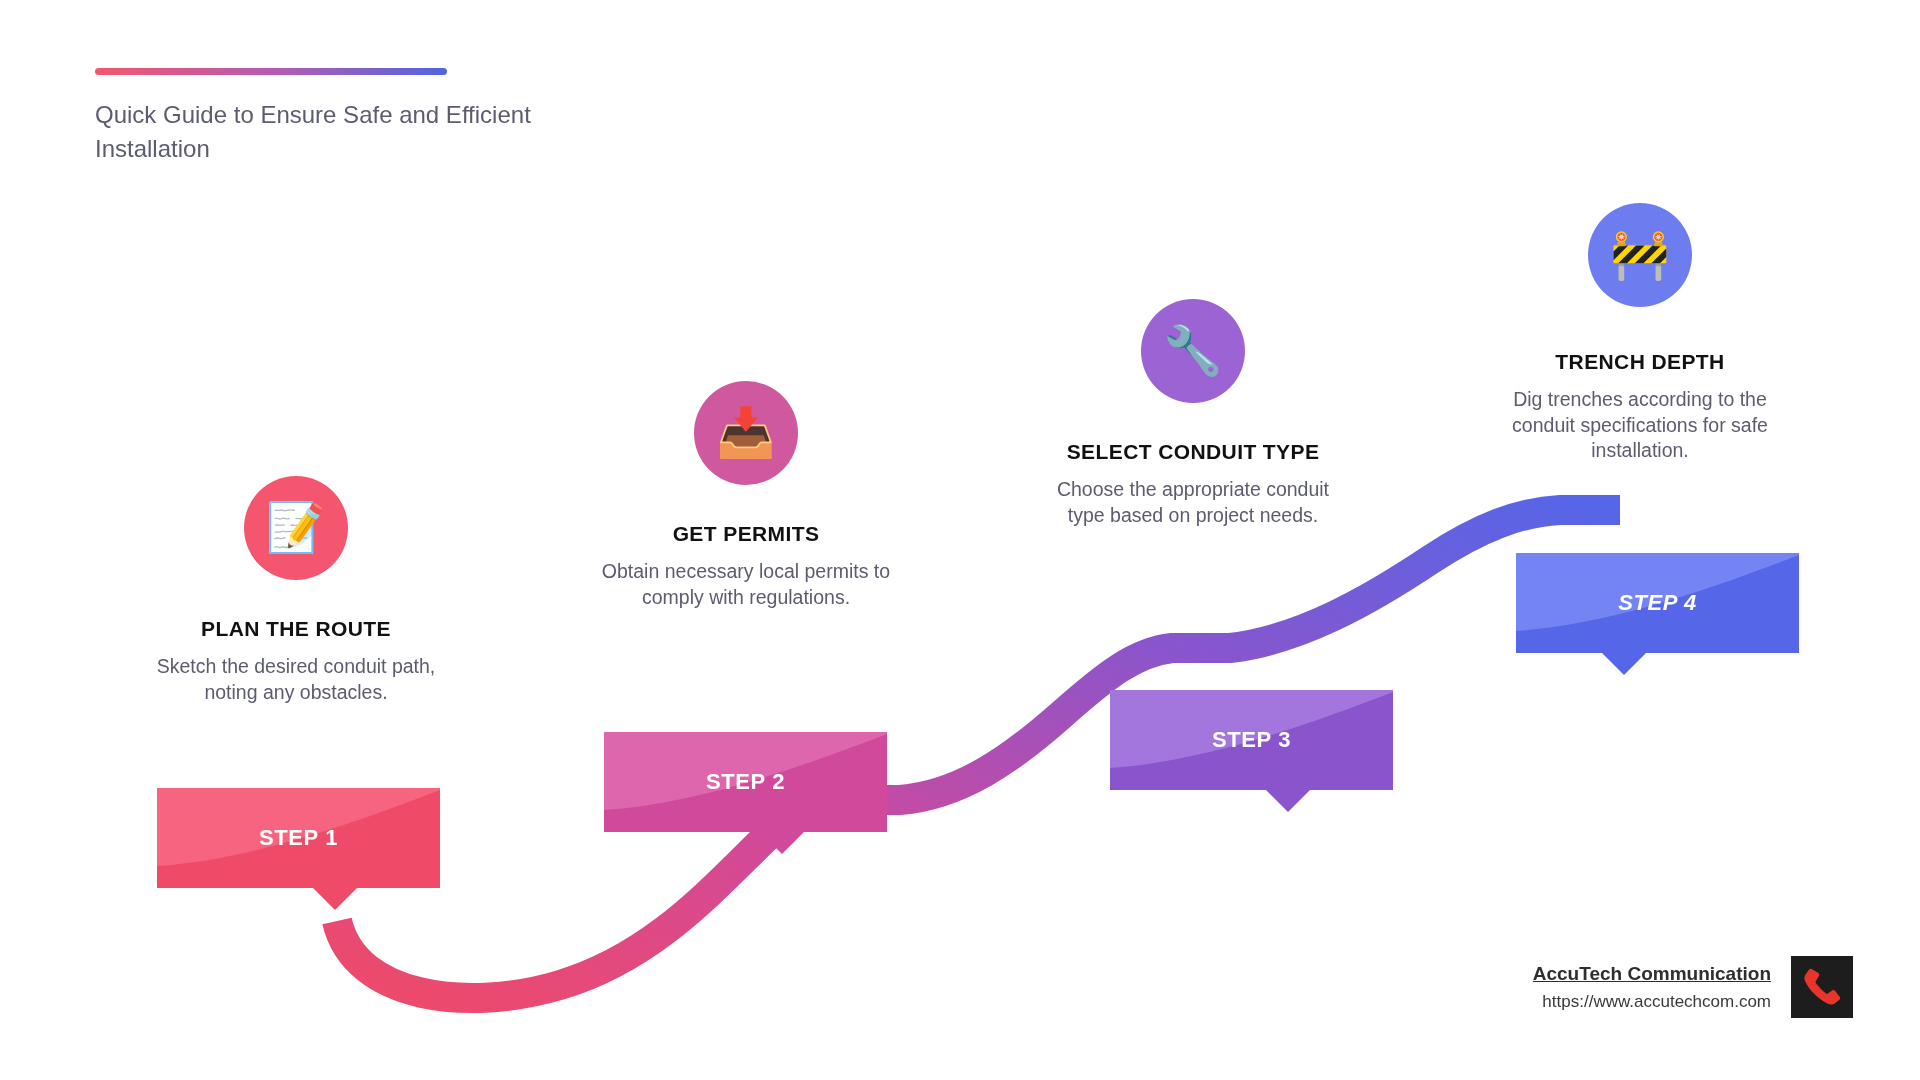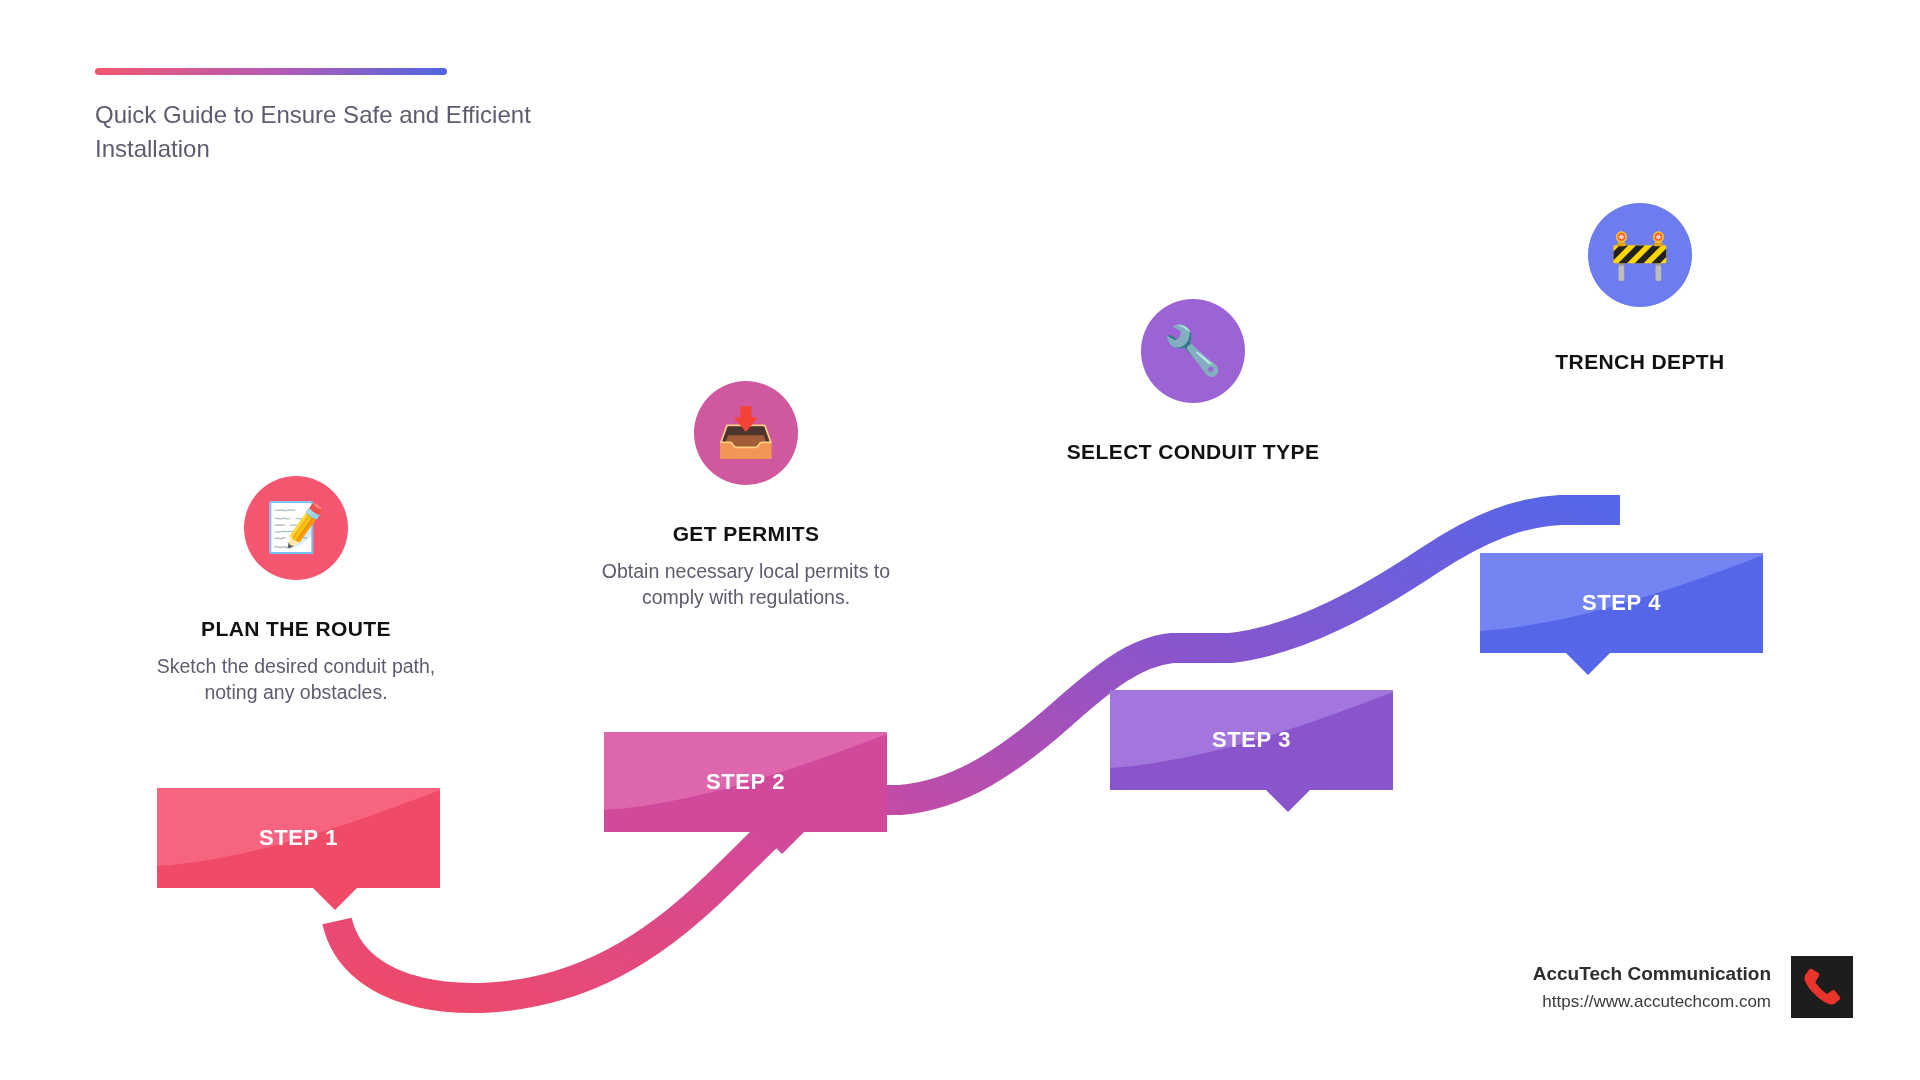--- a/index.html
+++ b/index.html
@@ -135,20 +135,21 @@
     gap: 20px;
   }
   #footer-text {
     text-align: right;
   }
   #brand-name {
     font-size: 19px;
     font-weight: bold;
     color: #2e2e2e;
     margin-bottom: 7px;
+    text-decoration: underline;
   }
   #brand-url {
     font-size: 17px;
     color: #3a3a3a;
   }
   #brand-logo {
     width: 62px;
     height: 62px;
     background: #1d1d1d;
     display: flex;
@@ -237,20 +238,21 @@
     </svg>
     <div class="banner-label">STEP 2</div>
   </div>
 
   <div class="step" style="left:0; top:0;">
     <div class="icon-circle" style="left:1141px; top:299px; background:#9c63d4;">
       <span>🔧</span>
     </div>
     <div class="step-text" style="left:1040px; top:440px; width:306px;">
       <p class="step-title">SELECT CONDUIT TYPE</p>
+      <p class="step-desc">Choose the appropriate conduit type based on project needs.</p>
     </div>
   </div>
 
   <div class="banner" style="left:1110px; top:648px;margin-top:42px;">
     <svg viewBox="0 0 283 122" preserveAspectRatio="none">
       <defs>
         <clipPath id="clip3">
           <path d="M 0 0 L 283 0 L 283 100 L 200 100 L 178 122 L 156 100 L 0 100 Z"></path>
         </clipPath>
       </defs>
@@ -261,24 +263,25 @@
     </svg>
     <div class="banner-label">STEP 3</div>
   </div>
 
   <div class="step" style="left:0; top:0;">
     <div class="icon-circle" style="left:1588px; top:203px; background:#6d7df0;">
       <span>🚧</span>
     </div>
     <div class="step-text" style="left:1490px; top:350px; width:300px;">
       <p class="step-title">TRENCH DEPTH</p>
-    </div>
-  </div>
-
-  <div class="banner" style="left:1480px; top:553px;">
+      <p class="step-desc">Dig trenches according to the conduit specifications for safe installation.</p>
+    </div>
+  </div>
+
+  <div class="banner" style="left:1516px; top:553px;font-style:italic;">
     <svg viewBox="0 0 283 122" preserveAspectRatio="none">
       <defs>
         <clipPath id="clip4">
           <path d="M 0 0 L 283 0 L 283 100 L 130 100 L 108 122 L 86 100 L 0 100 Z"></path>
         </clipPath>
       </defs>
       <g clip-path="url(#clip4)">
         <rect x="0" y="0" width="283" height="122" fill="#5566e8"></rect>
         <path d="M 0 78 C 90 72, 190 38, 283 2 L 283 0 L 0 0 Z" fill="#7484f2"></path>
       </g>

